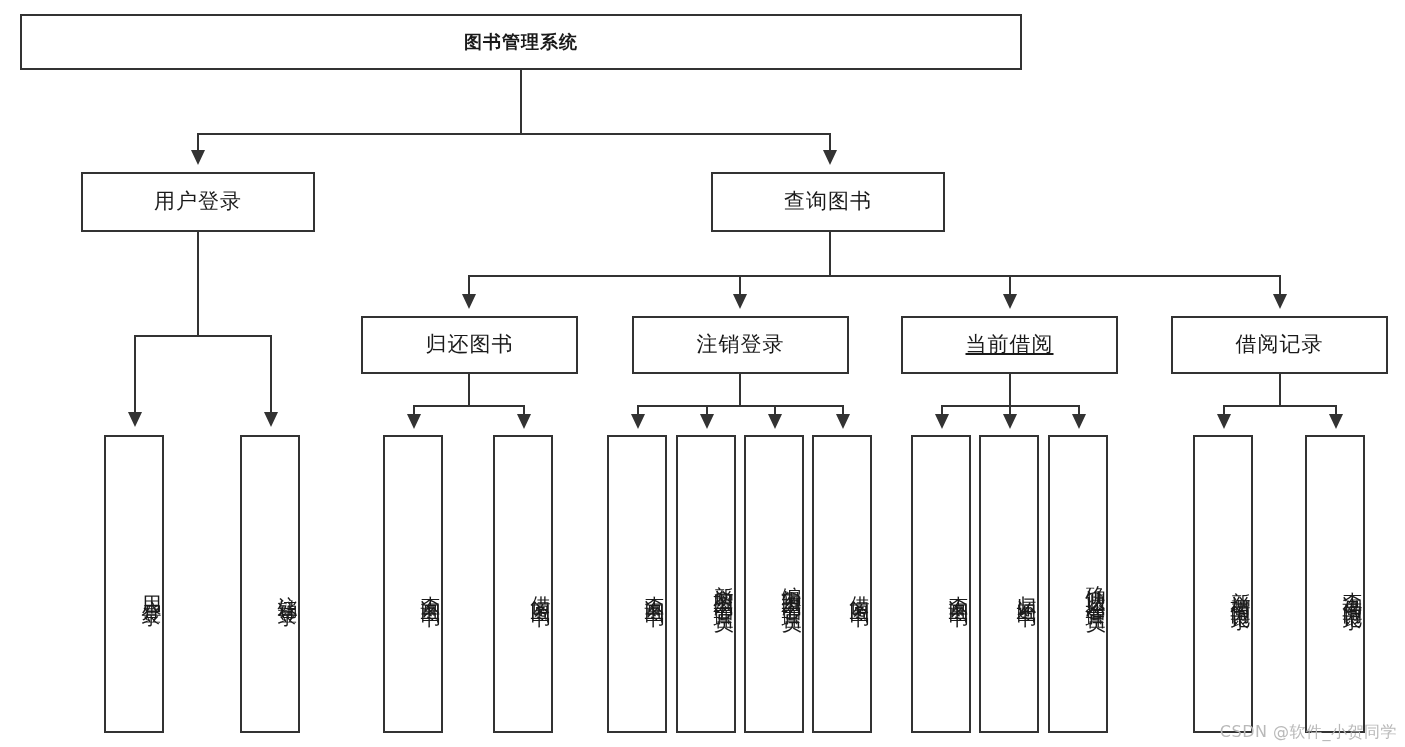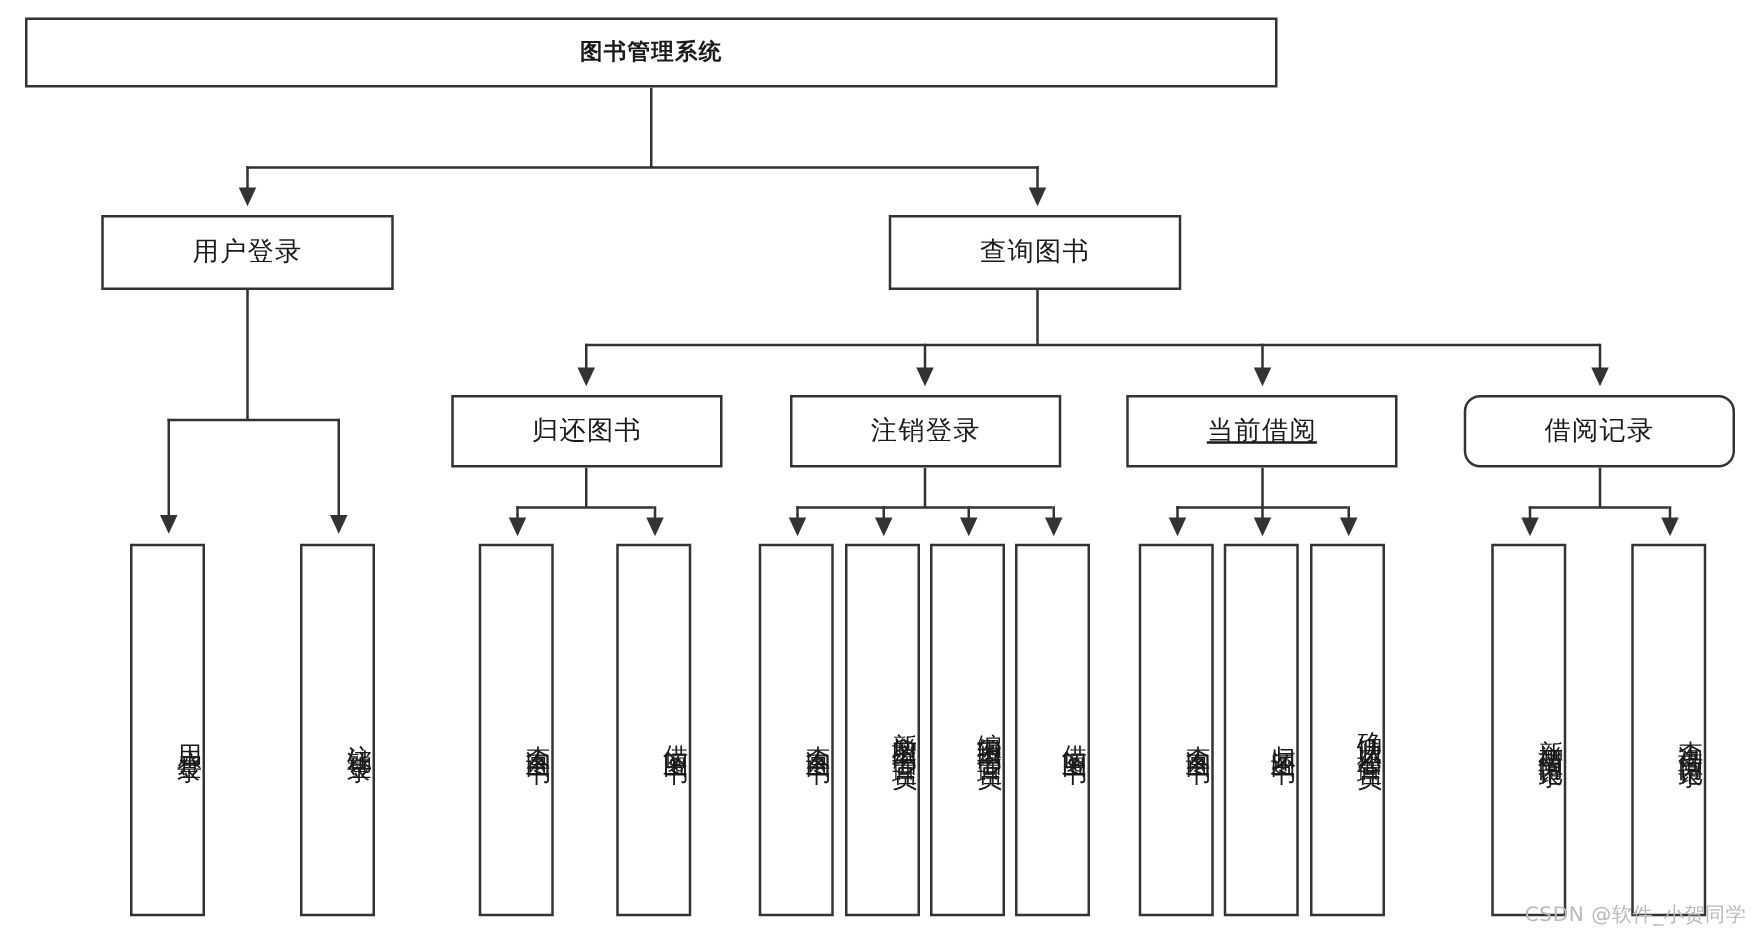--- a/index.html
+++ b/index.html
@@ -99,21 +99,21 @@
   <div class="ln v" style="left:739px;top:275px;height:22px;"></div>
   <div class="arw" style="left:733px;top:294px;"></div>
   <div class="ln v" style="left:1009px;top:275px;height:22px;"></div>
   <div class="arw" style="left:1003px;top:294px;"></div>
   <div class="ln v" style="left:1279px;top:275px;height:22px;"></div>
   <div class="arw" style="left:1273px;top:294px;"></div>
 
   <div class="node h" style="left:361px;top:316px;width:217px;height:58px;">归还图书</div>
   <div class="node h" style="left:632px;top:316px;width:217px;height:58px;">注销登录</div>
   <div class="node h" style="left:901px;top:316px;width:217px;height:58px;text-decoration:underline;">当前借阅</div>
-  <div class="node h" style="left:1171px;top:316px;width:217px;height:58px;border-radius:13px;">借阅记录</div>
+  <div class="node h" style="left:1171px;top:316px;width:217px;height:58px;">借阅记录</div>
 
   <div class="ln v" style="left:468px;top:374px;height:32px;"></div>
   <div class="ln h" style="left:413px;top:405px;width:110px;"></div>
   <div class="ln v" style="left:413px;top:405px;height:12px;"></div>
   <div class="arw" style="left:407px;top:414px;"></div>
   <div class="ln v" style="left:523px;top:405px;height:12px;"></div>
   <div class="arw" style="left:517px;top:414px;"></div>
 
   <div class="ln v" style="left:739px;top:374px;height:32px;"></div>
   <div class="ln h" style="left:637px;top:405px;width:205px;"></div>

